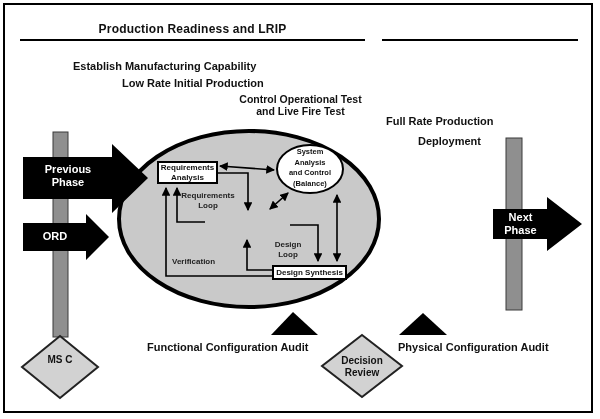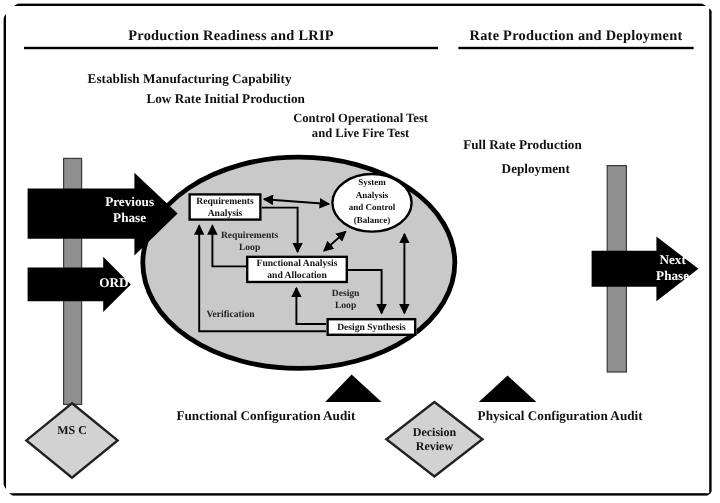--- a/index.html
+++ b/index.html
@@ -1,47 +1,46 @@
 <!DOCTYPE html>
 <html><head>
 <meta charset="utf-8">
 <style>
   html,body{margin:0;padding:0;background:#fff;}
   .stage{
     position:relative;width:600px;height:419px;background:#fff;overflow:hidden;
-    font-family:Liberation Serif, serif;font-weight:bold;color:#111;border-radius:27px;
+    font-family:Liberation Sans, sans-serif;font-weight:bold;color:#111;
   }
   .frame{position:absolute;left:3px;top:3px;width:590px;height:410px;
     border:2px solid #000;box-sizing:border-box;}
   svg.layer{position:absolute;left:0;top:0;width:600px;height:419px;}
   .abs{position:absolute;white-space:pre-line;}
   .ctr{text-align:center;}
   .hdr{font-size:12px;letter-spacing:0.2px;}
   .rule{position:absolute;height:2px;background:#000;}
   .lbl{font-size:11px;}
   .lbl-sm{font-size:10.5px;line-height:11.5px;}
   .boxtxt{position:absolute;display:flex;align-items:center;justify-content:center;
     background:#fff;border:2px solid #000;box-sizing:border-box;
     font-size:8px;line-height:9.5px;text-align:center;white-space:pre-line;}
   .looplbl{font-size:8px;line-height:9.5px;color:#222;}
   .systxt{font-size:7.5px;line-height:10.5px;color:#111;}
-  .arrowtxt{color:#fff;font-size:11px;line-height:13px;padding-left:40px;}
+  .arrowtxt{color:#fff;font-size:11px;line-height:13px;}
   .diamondtxt{font-size:10px;line-height:11.5px;color:#111;}
   .audit{font-size:11px;}
 </style>
 </head>
 <body>
 
 <div class="stage">
 
   <div class="frame"></div>
 
   <div class="abs ctr hdr" style="left:20px;top:22px;width:345px;">Production Readiness and LRIP</div>
   <div class="rule" style="left:20px;top:39px;width:345px;"></div>
-  <div class="abs ctr hdr" style="left:382px;top:22px;width:196px;">Rate Production and Deployment</div>
   <div class="rule" style="left:382px;top:39px;width:196px;"></div>
 
   <div class="abs lbl" style="left:45px;top:60px;margin-left:28px;">Establish Manufacturing Capability</div>
   <div class="abs lbl" style="left:122px;top:77px;">Low Rate Initial Production</div>
   <div class="abs ctr lbl-sm" style="left:233px;top:94px;width:135px;">Control Operational Test
 and Live Fire Test</div>
   <div class="abs lbl" style="left:386px;top:115px;">Full Rate Production</div>
   <div class="abs lbl" style="left:418px;top:135px;">Deployment</div>
 
   <svg class="layer" viewBox="0 0 600 419">
@@ -79,22 +78,20 @@
   </svg>
 
   <div class="abs ctr arrowtxt" style="left:23px;top:163px;width:90px;">Previous
 Phase</div>
   <div class="abs ctr arrowtxt" style="left:23px;top:230px;width:64px;">ORD</div>
   <div class="abs ctr arrowtxt" style="left:493px;top:211px;width:55px;">Next
 Phase</div>
 
   <div class="boxtxt" style="left:157px;top:161px;width:61px;height:23px;">Requirements
 Analysis</div>
-  <div class="boxtxt" style="left:205px;top:213px;width:85px;height:23px;">Functional Analysis
-and Allocation</div>
   <div class="boxtxt" style="left:272px;top:265px;width:75px;height:15px;">Design Synthesis</div>
   <div class="abs ctr systxt" style="left:277px;top:147px;width:66px;">System
 Analysis
 and Control
 (Balance)</div>
 
   <div class="abs ctr looplbl" style="left:178px;top:191px;width:60px;">Requirements
 Loop</div>
   <div class="abs ctr looplbl" style="left:267px;top:240px;width:42px;">Design
 Loop</div>

